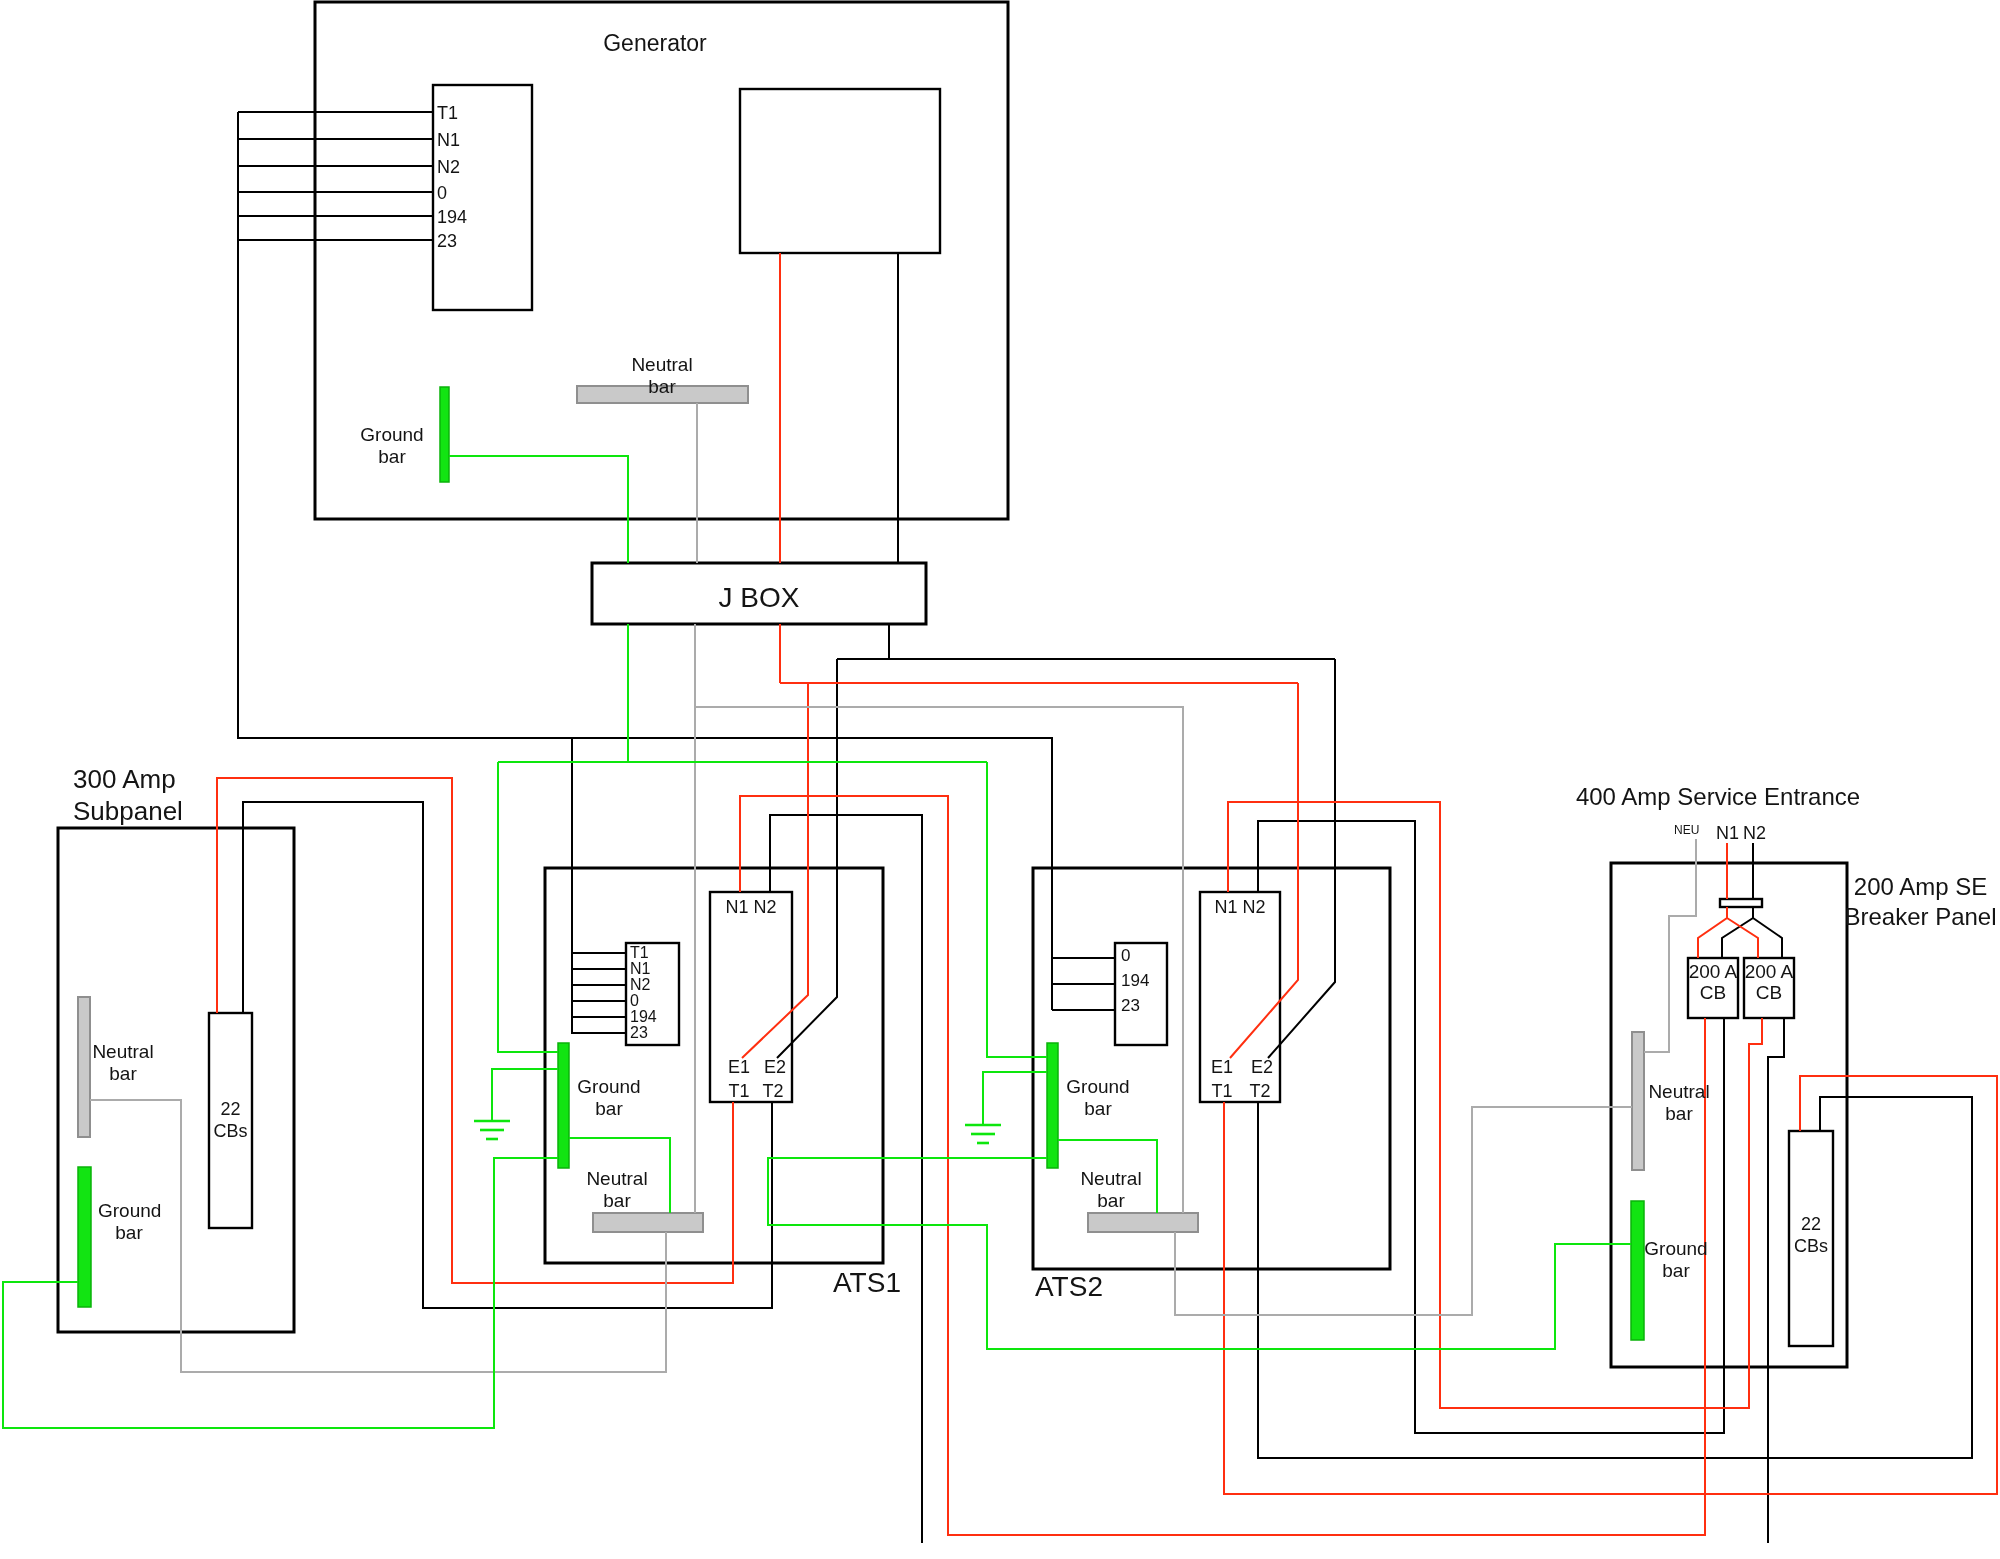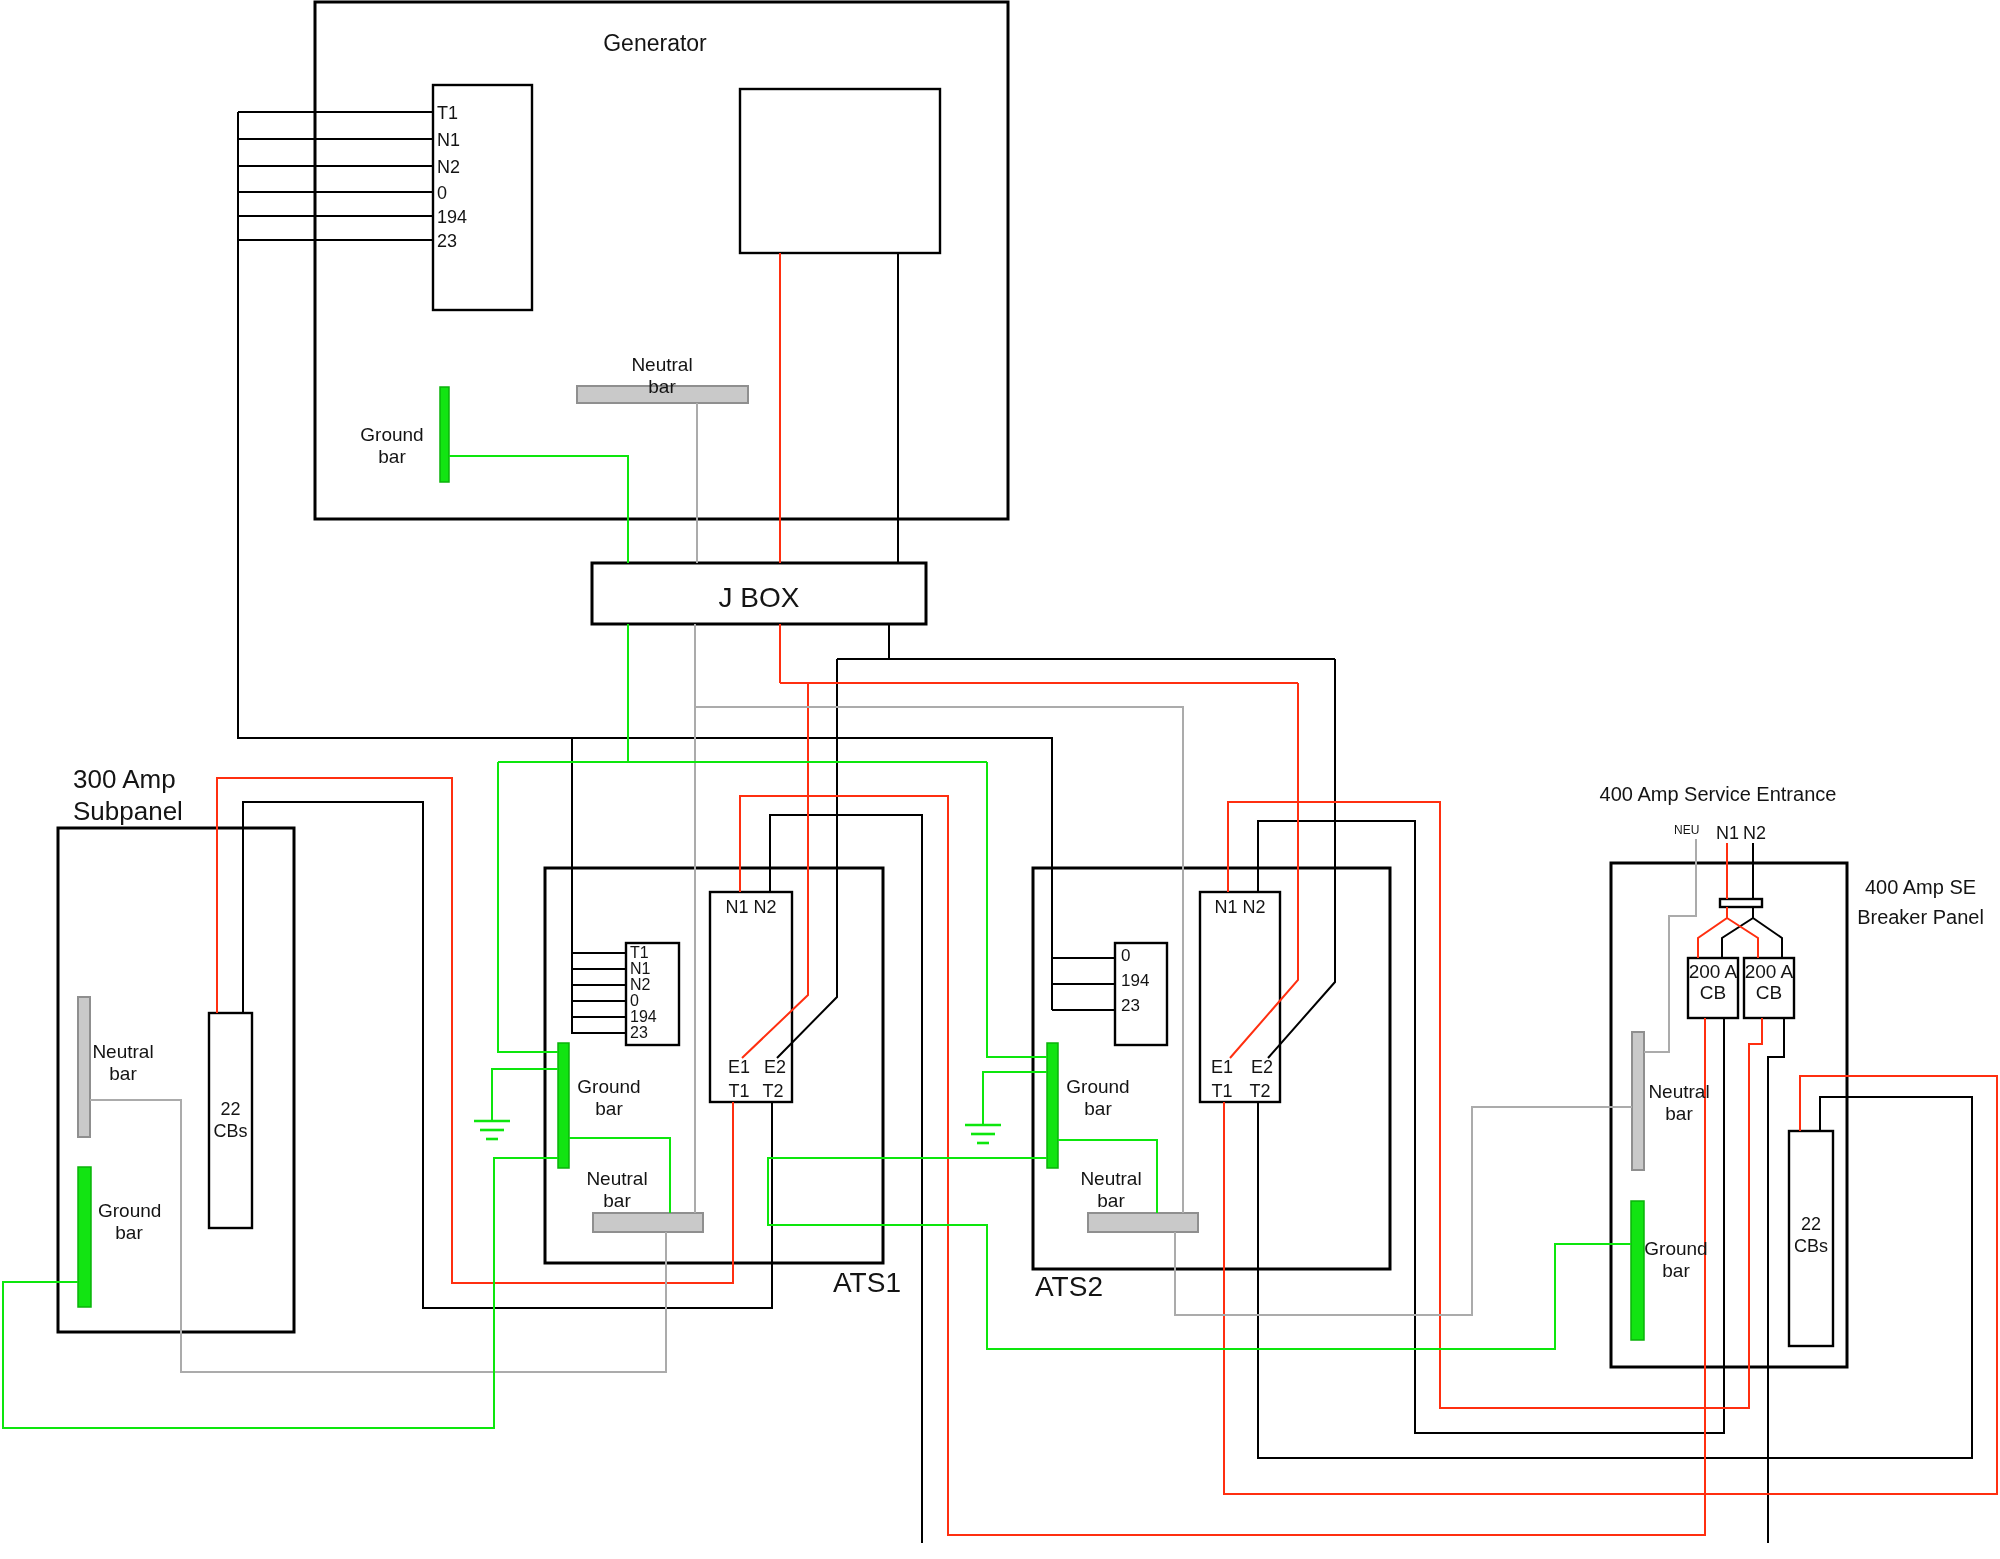--- a/index.html
+++ b/index.html
@@ -2,21 +2,21 @@
 <html style="--wire-red: #ff2f10; --wire-green: #0de60d; --wire-gray: #ababab; --wire-black: #000000; --bar-gray-fill: #c9c9c9; --bar-gray-stroke: #8f8f8f; --bar-green-fill: #12e412; --bar-green-stroke: #0ab20a;"><head>
 <meta charset="utf-8">
 <style>
   html,body{margin:0;padding:0;background:#fff;}
   #stage{position:relative;width:2000px;height:1543px;background:#ffffff;overflow:hidden;
          font-family:"Liberation Sans", sans-serif;color:#111;}
   #wires{position:absolute;left:0;top:0;}
   .lbl{position:absolute;white-space:pre-line;line-height:1.18;color:#141414;}
   .c{text-align:center;}
   .r{text-align:right;}
-  .t-big{font-size:20px;}
+  .t-big{font-size:24px;}
   .t-med{font-size:28px;}
   .t-sm{font-size:19px;}
   .t-term{font-size:18px;line-height:27px;}
   .t-term2{font-size:16px;line-height:16px;}
   .t-cb{font-size:19px;line-height:21px;}
   svg .box{fill:none;stroke:#000;stroke-width:3;}
   svg .box2{fill:none;stroke:#000;stroke-width:2.4;}
   svg .wire{fill:none;stroke-width:2;}
   svg .w-blk{stroke:#000000;}
   svg .w-red{stroke:var(--wire-red,#ff2f10);}
@@ -196,18 +196,18 @@
   <span class="lbl" style="left:1743px;top:823px;font-size:18px;">N2</span>
   <div class="lbl t-cb c" style="left:1686px;top:961px;width:54px;">200 A
 CB</div>
   <div class="lbl t-cb c" style="left:1742px;top:961px;width:54px;">200 A
 CB</div>
   <div class="lbl t-sm c" style="left:1647px;top:1081px;width:64px;">Neutral
 bar</div>
   <div class="lbl t-sm c" style="left:1644px;top:1238px;width:64px;">Ground
 bar</div>
 
-  <div class="lbl t-big c" style="left:1843px;top:872px;width:155px;line-height:30px;">400 Amp SE
+  <div class="lbl t-big c" style="left:1843px;top:872px;width:155px;line-height:30px;">200 Amp SE
 Breaker Panel</div>
   <div class="lbl c" style="left:1787px;top:1213px;width:48px;font-size:18px;line-height:22px;">22
 CBs</div>
 
 </div>
 
 </body></html>

